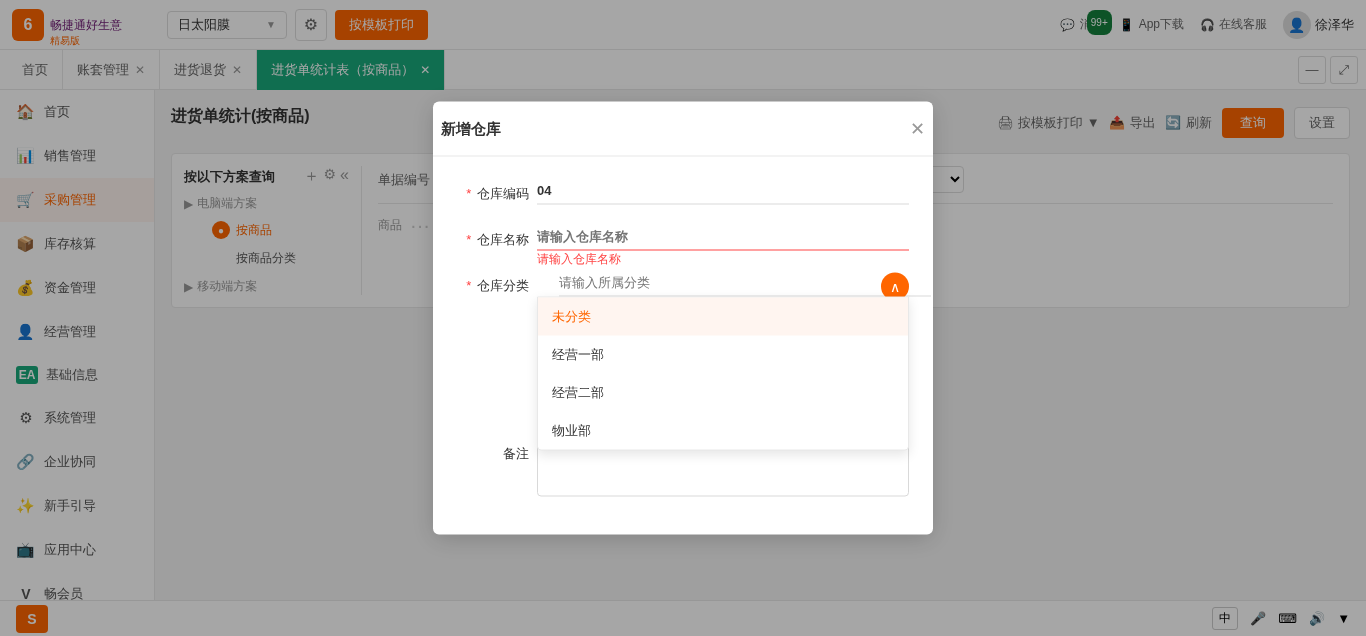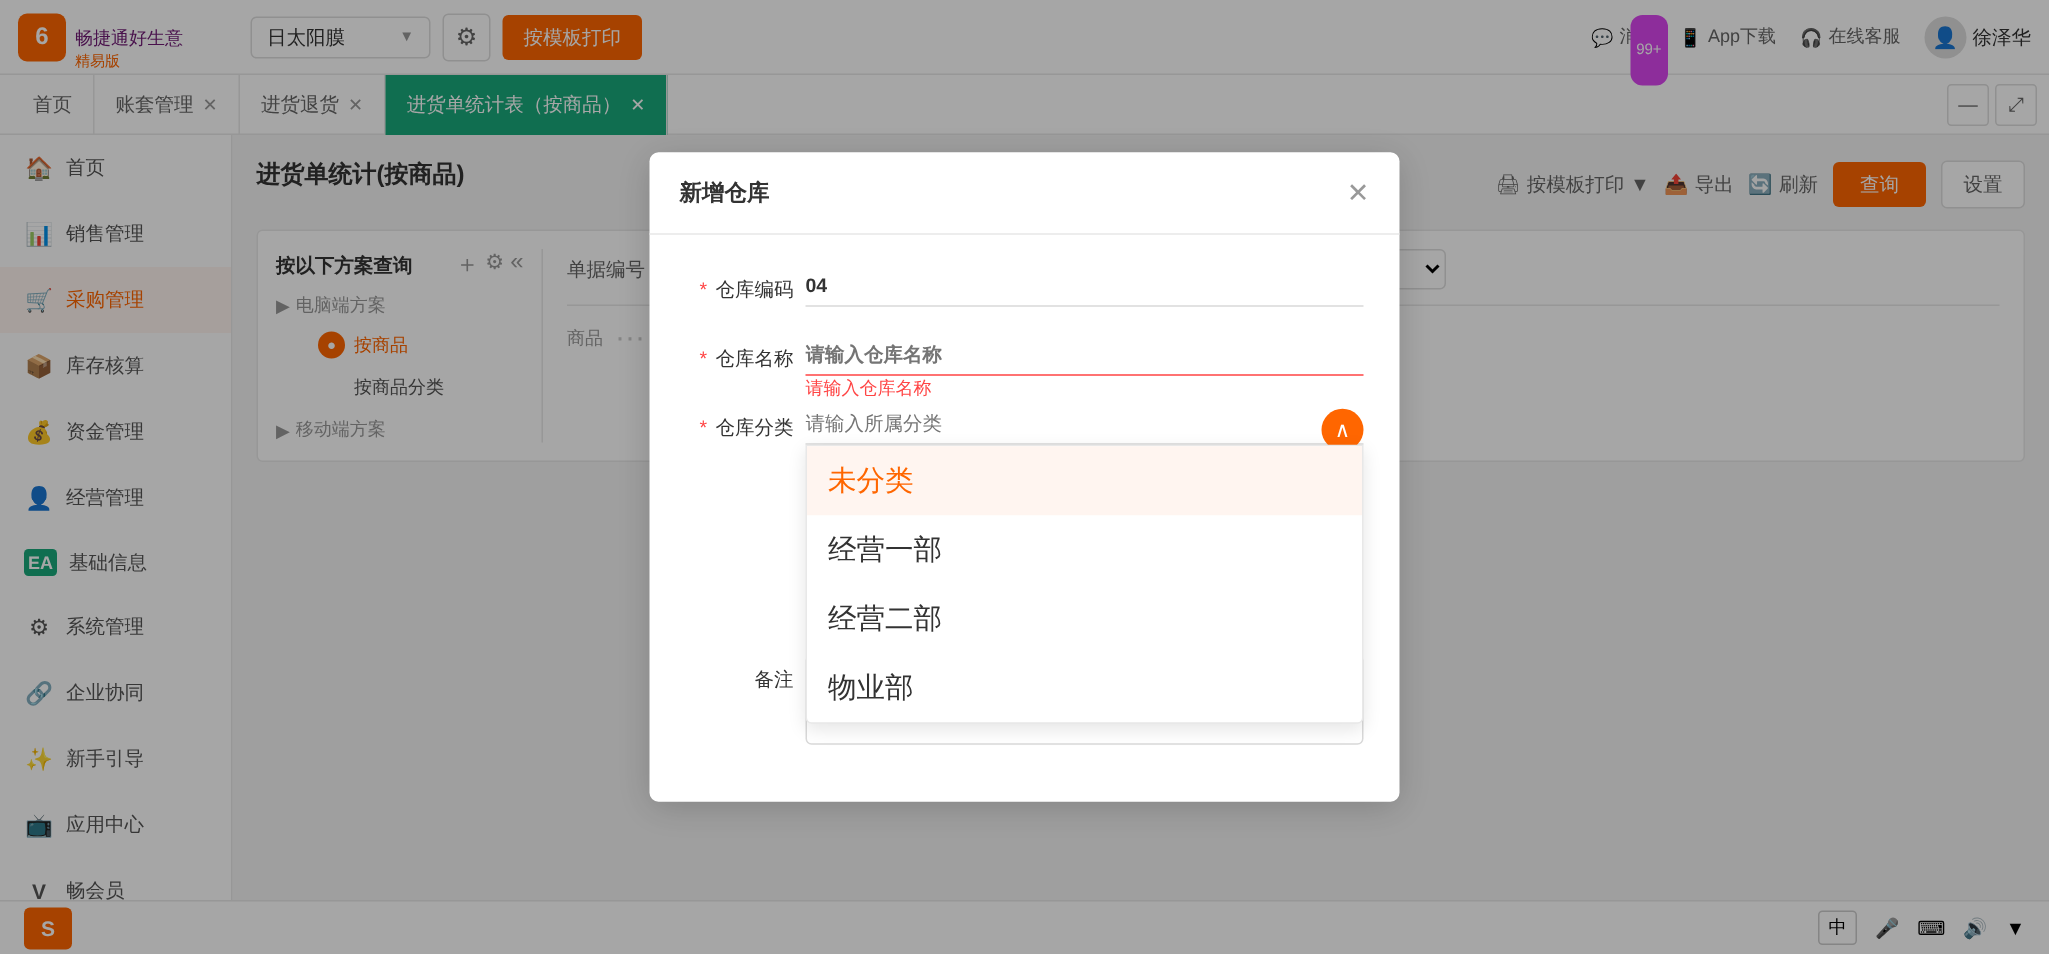--- a/index.html
+++ b/index.html
@@ -57,22 +57,22 @@
       font-size: 13px;
     }
     .header-right {
       display: flex; align-items: center; gap: 16px;
     }
     .notif-item {
       display: flex; align-items: center; gap: 4px;
       cursor: pointer; color: #666; font-size: 12px; position: relative;
     }
     .badge {
-      background: #d946ef; color: #fff; font-size: 10px;
-      border-radius: 8px; padding: 18px 4px; position: absolute;
+      background: #15803d; color: #fff; font-size: 10px;
+      border-radius: 8px; padding: 7px 4px; position: absolute;
       top: -6px; right: -8px; min-width: 18px; text-align: center;
     }
     .user-avatar {
       width: 28px; height: 28px; border-radius: 50%;
       background: #ddd; display: flex; align-items: center; justify-content: center;
       color: #999; font-size: 14px;
     }
     .username { color: #333; font-size: 13px; }
 
     
@@ -189,21 +189,21 @@
       top: 50%; left: 50%;
       transform: translate(-50%, -50%);
       width: 500px;
       background: #fff;
       border-radius: 6px;
       z-index: 200;
       box-shadow: 0 4px 24px rgba(0,0,0,0.18);
       overflow: visible;
     }
     .modal-header {
-      padding: 16px 20px;
+      padding: 16px 8px;
       border-bottom: 1px solid #e8e8e8;
       display: flex;
       align-items: center;
       justify-content: space-between;
     }
     .modal-title {
       font-size: 15px;
       font-weight: bold;
       color: #333;
     }
@@ -282,21 +282,21 @@
       width: 100%;
       background: #fff;
       border: 1px solid #e8e8e8;
       border-radius: 0 0 4px 4px;
       z-index: 300;
       box-shadow: 0 4px 12px rgba(0,0,0,0.1);
     }
     .dropdown-item {
       padding: 10px 14px;
       cursor: pointer;
-      font-size: 19px;
+      font-size: 13px;
       color: #333;
     }
     .dropdown-item.selected { background: #fff5f0; color: #ff6600; }
 
     
     .form-textarea {
       flex: 1;
       border: 1px solid #d9d9d9;
       border-radius: 4px;
       padding: 6px 8px;
@@ -613,21 +613,21 @@
         <div class="error-msg" style="position:absolute;top:28px;left:0;color:#ff4444;font-size:12px;">请输入仓库名称</div>
       </div>
     </div>
 
     <div class="form-row" style="margin-bottom:0;">
       <div class="form-label">
         <span class="required-star">*</span>
         <span>仓库分类</span>
       </div>
       <div style="flex:1;position:relative;">
-        <input class="category-input" style="width: 100%; border-top: none; border-right: none; border-left: none; border-image: initial; border-bottom: 1px solid rgb(217, 217, 217); padding: 6px 0px; font-size: 13px; outline: none; color: rgb(153, 153, 153);" placeholder="请输入所属分类">
+        <input class="category-input" style="width: 100%; border-top: none; border-right: none; border-left: none; border-image: initial; border-bottom: 1px solid rgb(217, 217, 217); padding: 6px 0px; font-size: 13px; outline: none; color: rgb(153, 153, 153); margin-left: 22px;" placeholder="请输入所属分类">
         <div class="category-arrow">∧</div>
         
         <div class="dropdown-list">
           <div class="dropdown-item selected">未分类</div>
           <div class="dropdown-item">经营一部</div>
           <div class="dropdown-item">经营二部</div>
           <div class="dropdown-item">物业部</div>
         </div>
       </div>
     </div>

